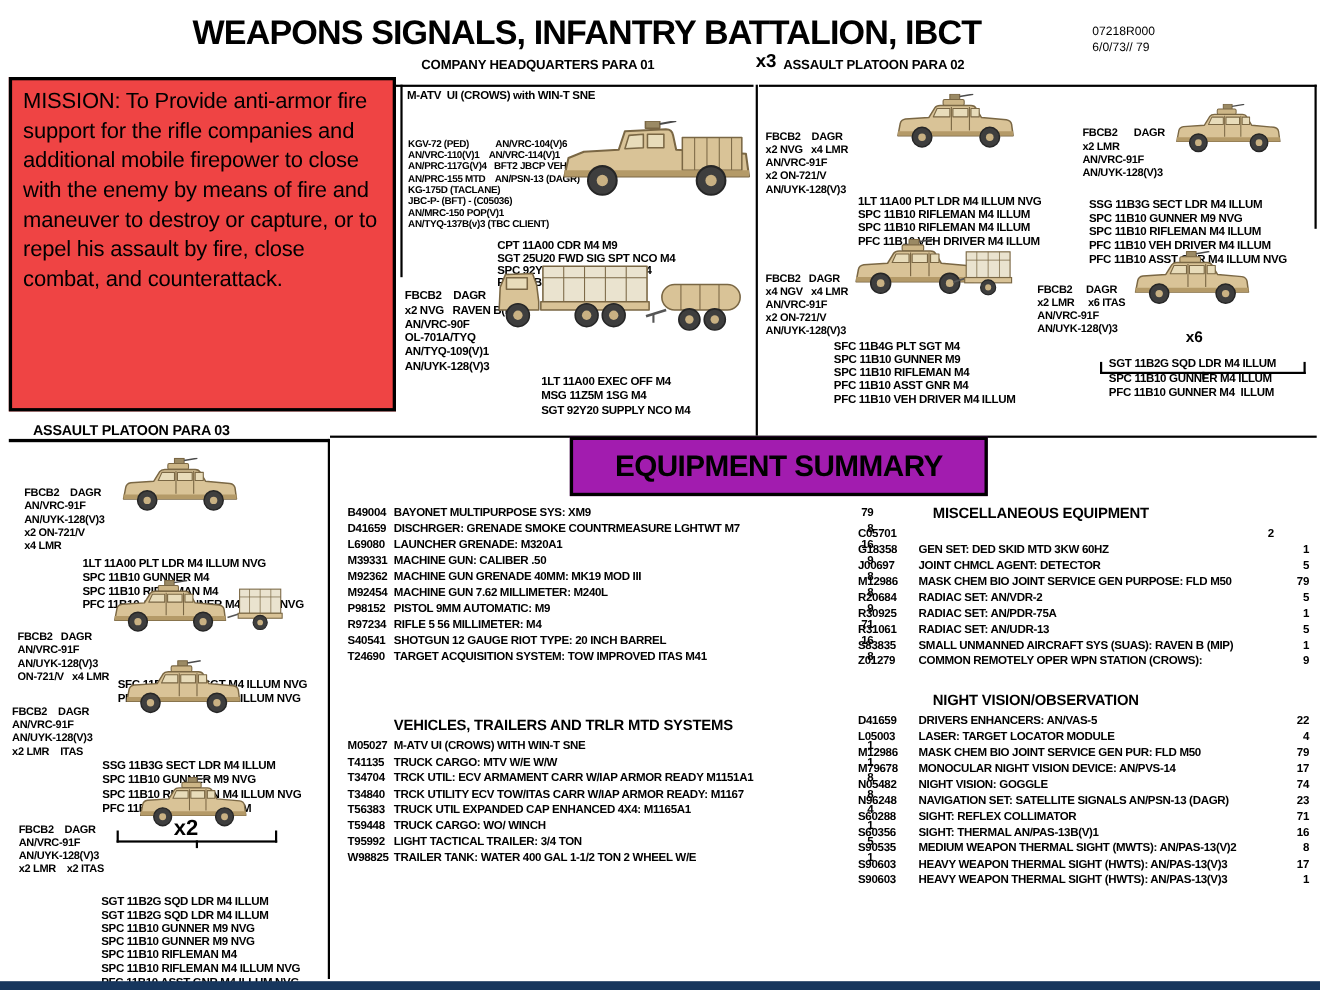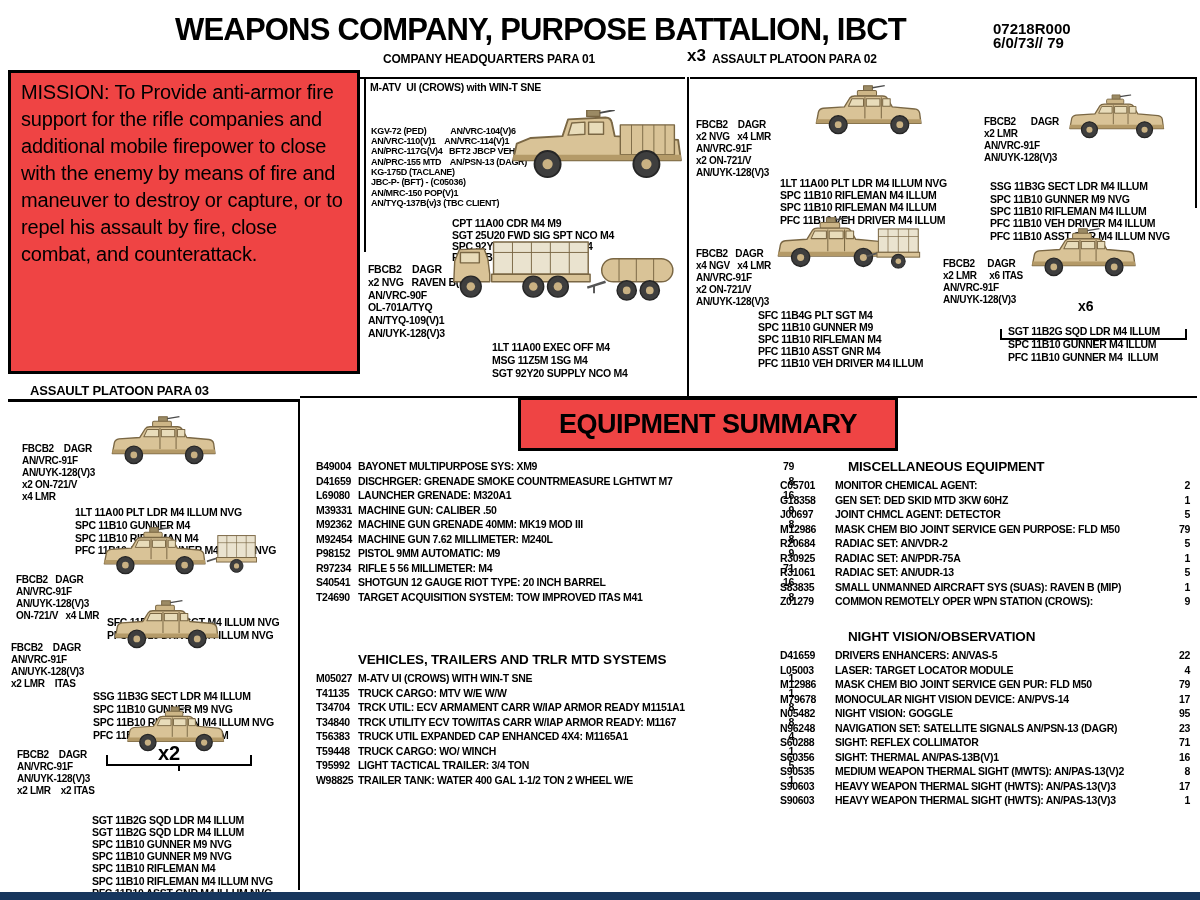--- a/index.html
+++ b/index.html
@@ -2,30 +2,30 @@
 <html><head>
 <meta charset="utf-8">
 <style>
   html,body{margin:0;padding:0;background:#fff}
   .page{position:relative;width:1200px;height:900px;background:#fff;overflow:hidden;
         font-family:"Liberation Sans",sans-serif;color:#000}
   .abs{position:absolute}
   .hline{position:absolute;background:#000;height:2px}
   .vline{position:absolute;background:#000;width:2px}
   .title{font-size:31px;font-weight:bold;letter-spacing:-0.8px;white-space:nowrap}
-  .doccode{font-size:15px;font-weight:bold;line-height:14px;white-space:nowrap}
+  .doccode{font-size:11px;font-weight:normal;line-height:14px;white-space:nowrap}
   .sechead{font-weight:bold;font-size:12px;letter-spacing:-0.2px;white-space:nowrap}
   .xmult{font-weight:bold;font-size:17px;white-space:nowrap}
   .mission{border:3px solid #000;padding:6px 10px;font-size:20px;font-weight:normal;
            line-height:27px;letter-spacing:-0.2px;background:#ef4444}
   .equip{font-weight:bold;font-size:10px;line-height:12px;white-space:pre;letter-spacing:-0.3px}
   .equip-sm{font-size:9px;line-height:10.3px}
   .equiptitle{font-weight:bold;font-size:10.5px;white-space:pre;letter-spacing:-0.3px}
   .pers{font-weight:bold;font-size:10.5px;line-height:12.4px;white-space:pre;letter-spacing:-0.3px}
-  .sumbox{border:3px solid #000;background:#ef4444;display:flex;align-items:center;justify-content:center;
+  .sumbox{border:3px solid #000;background:#a21caf;display:flex;align-items:center;justify-content:center;
           font-size:27px;font-weight:bold;letter-spacing:-0.5px}
   .eqsec{position:absolute}
   .eqhead{font-weight:bold;font-size:13.5px;letter-spacing:-0.2px;margin-bottom:4px;white-space:nowrap}
   .w .eqhead{margin-left:42px}
   .m .eqhead{margin-left:68px}
   .eqrow{display:grid;height:14.5px;font-weight:bold;font-size:10.5px;line-height:14.5px;letter-spacing:-0.3px;white-space:nowrap}
   .w .eqrow{grid-template-columns:42px 1fr 38px}
   .m .eqrow{grid-template-columns:55px 1fr 32px}
   .qty{text-align:right}
   .bigmult{position:absolute;font-weight:bold}
@@ -120,21 +120,21 @@
           <line x1="70" y1="8" x2="70" y2="32" stroke-width="1"></line>
           <circle cx="42" cy="41" r="10" fill="#3e3e3e" stroke="#262626"></circle>
           <circle cx="42" cy="41" r="4" fill="#c9b183" stroke="none"></circle>
           <circle cx="66" cy="41" r="10" fill="#3e3e3e" stroke="#262626"></circle>
           <circle cx="66" cy="41" r="4" fill="#c9b183" stroke="none"></circle>
         </g>
       </symbol>
     </defs>
   </svg>
 
-  <div class="abs title" style="left:175px;top:12px">WEAPONS COMPANY, PURPOSE BATTALION, IBCT</div>
+  <div class="abs title" style="left:175px;top:12px">WEAPONS SIGNALS, INFANTRY BATTALION, IBCT</div>
   <div class="abs doccode" style="left:993px;top:22px;text-align:left">
     <div>07218R000</div>
     <div>6/0/73// 79</div>
   </div>
   <div class="abs sechead" style="left:383px;top:52px">COMPANY HEADQUARTERS  PARA 01</div>
   <div class="abs xmult" style="left:687px;top:46px">x3</div>
   <div class="abs sechead" style="left:712px;top:52px">ASSAULT PLATOON PARA 02</div>
 
   <div class="hline" style="left:296px;top:77px;width:389px"></div>
   <div class="hline" style="left:690px;top:77px;width:507px"></div>
@@ -386,21 +386,20 @@
         </div>
       </div>
   </div>
 
   <div class="eqsec m" style="left:780px;top:459px;width:410px">
     <div class="eqhead">MISCELLANEOUS EQUIPMENT</div>
     <div>
 
         <div class="eqrow">
           <span>C05701</span>
-          <span>MONITOR CHEMICAL AGENT:</span>
           <span class="qty">2</span>
         </div>
 
         <div class="eqrow">
           <span>G18358</span>
           <span>GEN SET: DED SKID MTD 3KW 60HZ</span>
           <span class="qty">1</span>
         </div>
 
         <div class="eqrow">
@@ -471,21 +470,21 @@
 
         <div class="eqrow">
           <span>M79678</span>
           <span>MONOCULAR NIGHT VISION DEVICE: AN/PVS-14</span>
           <span class="qty">17</span>
         </div>
 
         <div class="eqrow">
           <span>N05482</span>
           <span>NIGHT VISION: GOGGLE</span>
-          <span class="qty">95</span>
+          <span class="qty">74</span>
         </div>
 
         <div class="eqrow">
           <span>N96248</span>
           <span>NAVIGATION SET: SATELLITE SIGNALS AN/PSN-13 (DAGR)</span>
           <span class="qty">23</span>
         </div>
 
         <div class="eqrow">
           <span>S60288</span>

